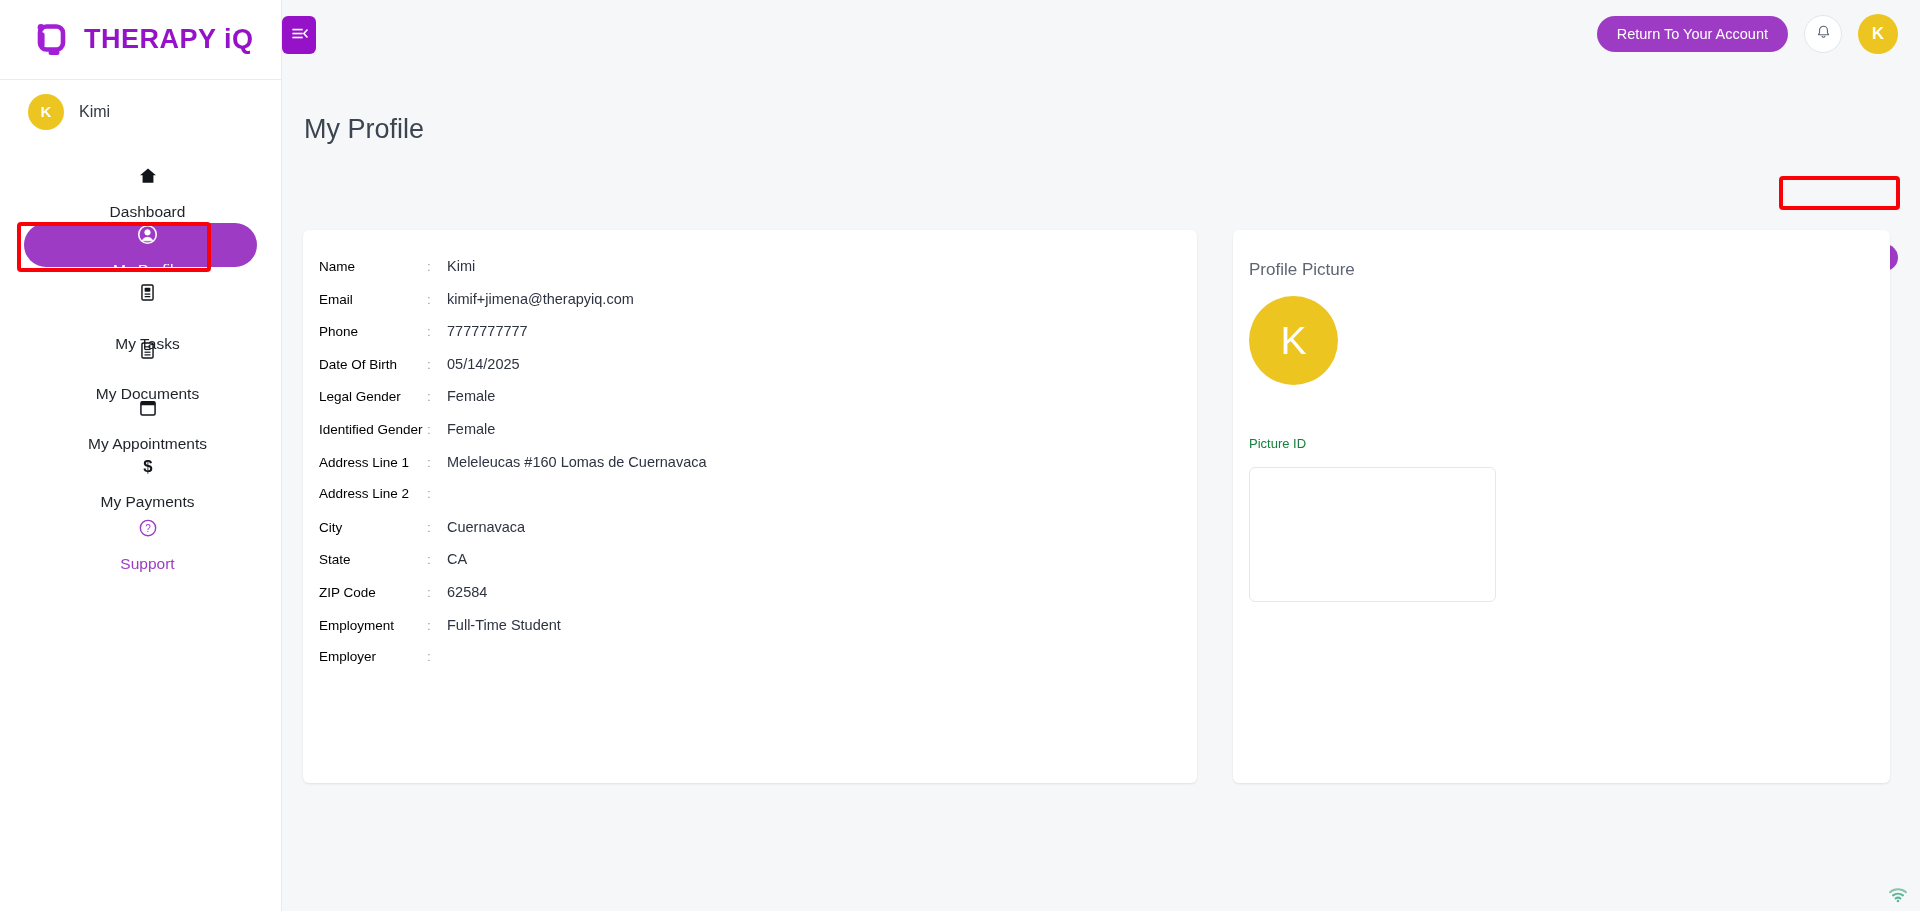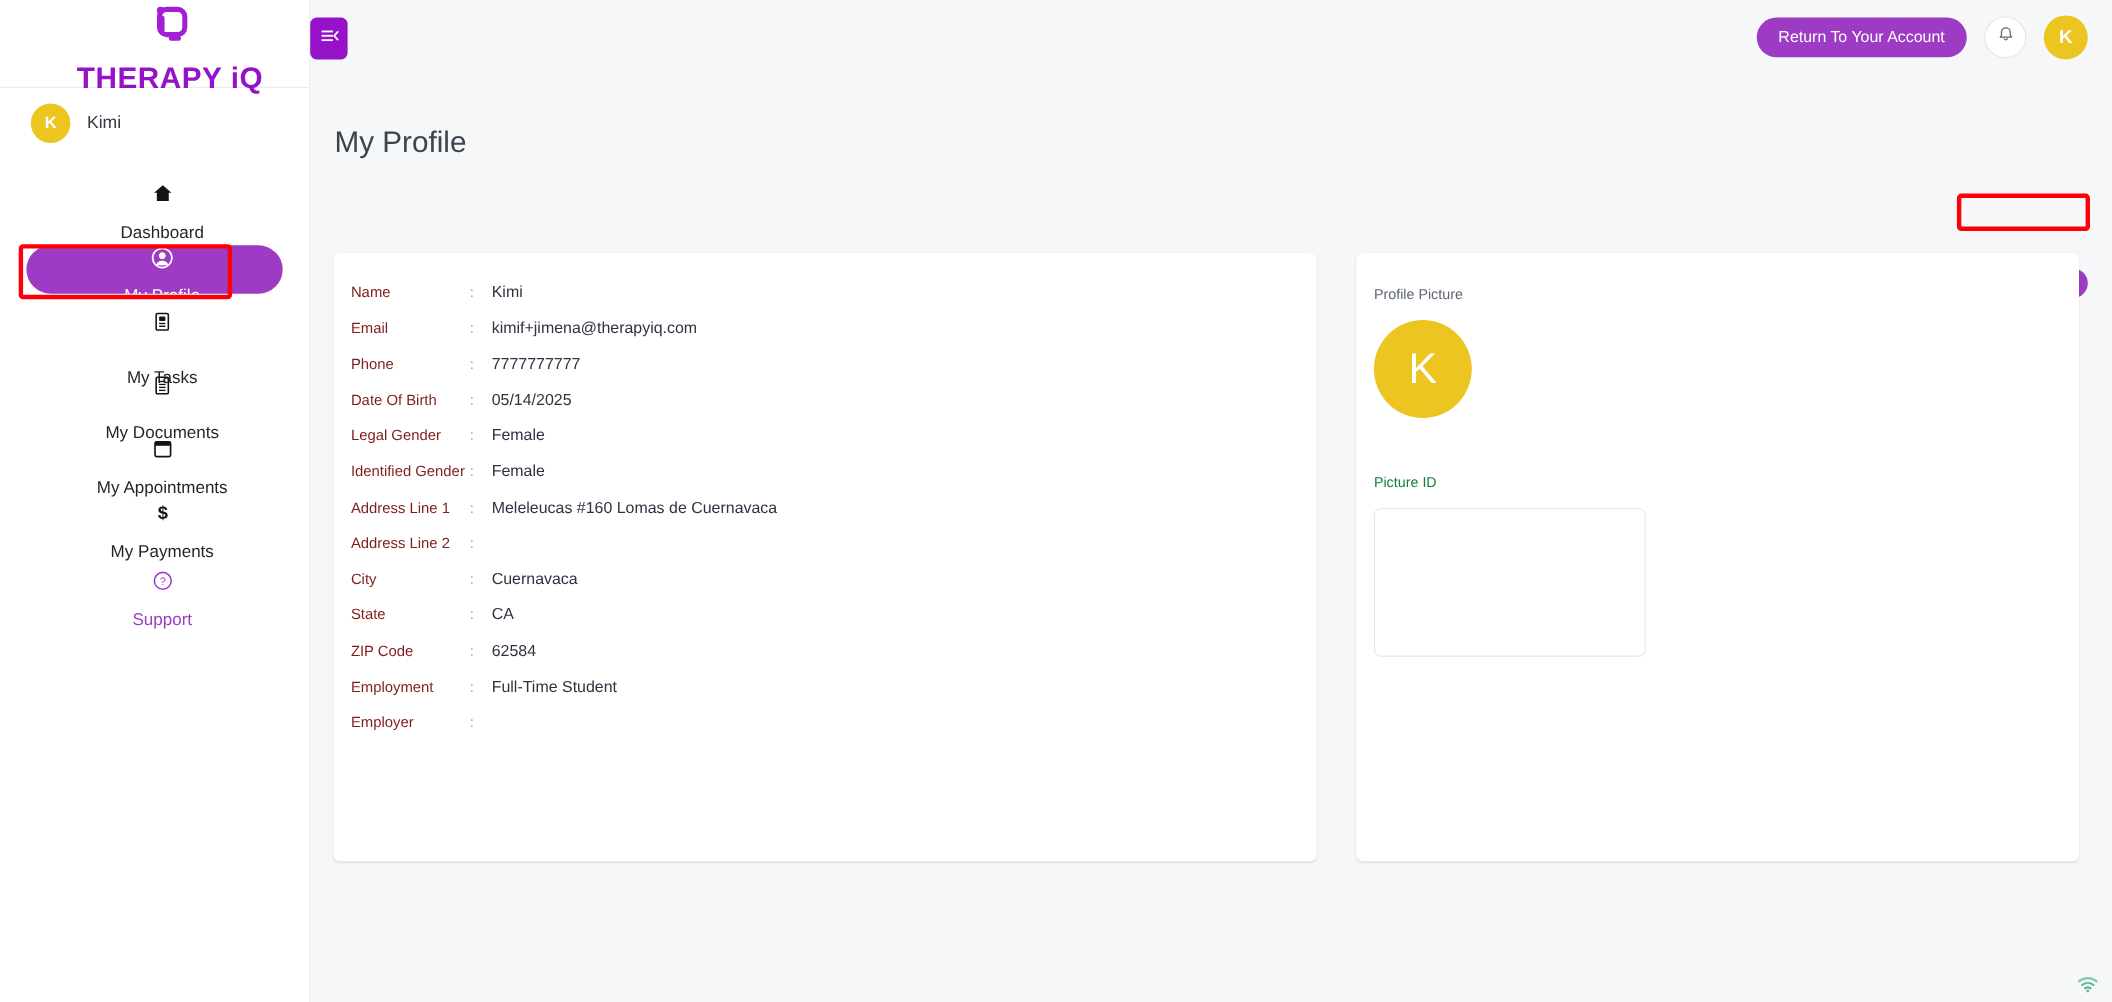--- a/index.html
+++ b/index.html
@@ -15,21 +15,20 @@
   
   .sidebar {
     position: absolute; left: 0; top: 0;
     width: 282px; height: 911px;
     background: #ffffff;
     border-right: 1px solid #e9ebef;
   }
   .brand {
     height: 79px; display: flex; align-items: center; gap: 12px;
     padding-left: 28px;
-    flex-direction: column;
   }
   .brand-mark { width: 44px; height: 44px; position: relative; flex: 0 0 auto; }
   .brand-text {
     font-size: 27px; font-weight: bold; letter-spacing: .5px;
     color: #9612c9;
   }
   .brand-divider { height: 1px; background: #e9ebef; margin: 0; }
 
   .user-row {
     height: 63px; display: flex; align-items: center; gap: 15px;
@@ -139,32 +138,32 @@
   #card-general { left: 21px; top: 166px; width: 894px; height: 553px; }
   #card-media   { left: 951px; top: 166px; width: 657px; height: 553px; }
 
   .field-list { padding: 28px 0 0 16px; }
   .field-row {
     display: flex; align-items: baseline;
     height: 32.6px;
   }
   .field-label {
     width: 108px; flex: 0 0 auto;
-    font-size: 13.5px; color: #7f1d1d;
+    font-size: 13.5px; color: #000000;
   }
   .field-colon {
     width: 20px; flex: 0 0 auto;
     font-size: 13.5px; color: #9aa1ab;
   }
   .field-value {
     font-size: 14.5px; color: #2d3340;
   }
 
   .media-pad { padding: 30px 0 0 16px; }
-  .media-label { font-size: 13px; color: #5d6672; }
+  .media-label { font-size: 17px; color: #5d6672; }
   .big-avatar {
     width: 89px; height: 89px; border-radius: 50%;
     background: #edc520; color: #ffffff;
     display: flex; align-items: center; justify-content: center;
     font-size: 39px; font-weight: 400;
     margin-top: 16px;
   }
   .picid-label { margin-top: 51px; font-size: 13px; color: #15803d; }
   .picid-box {
     margin-top: 16px;

